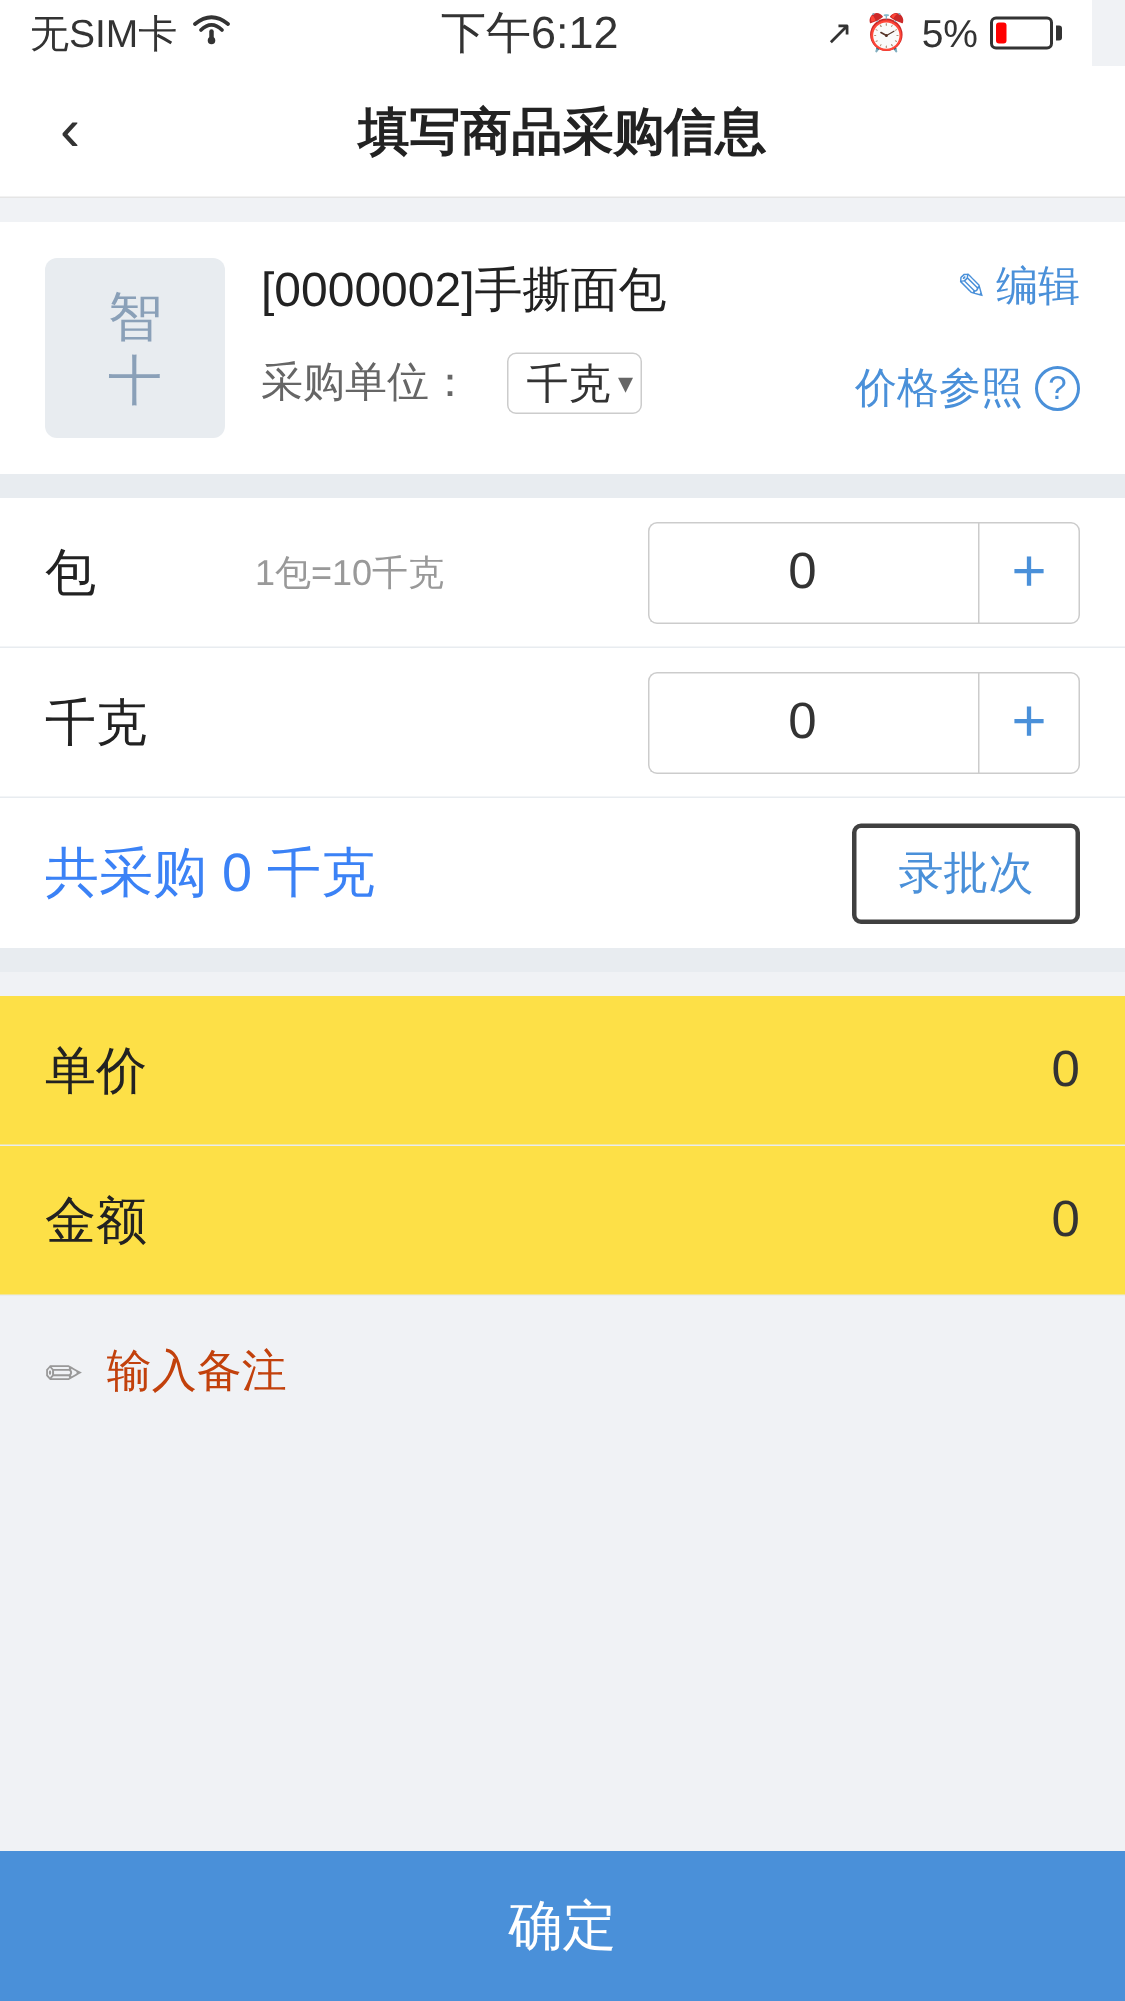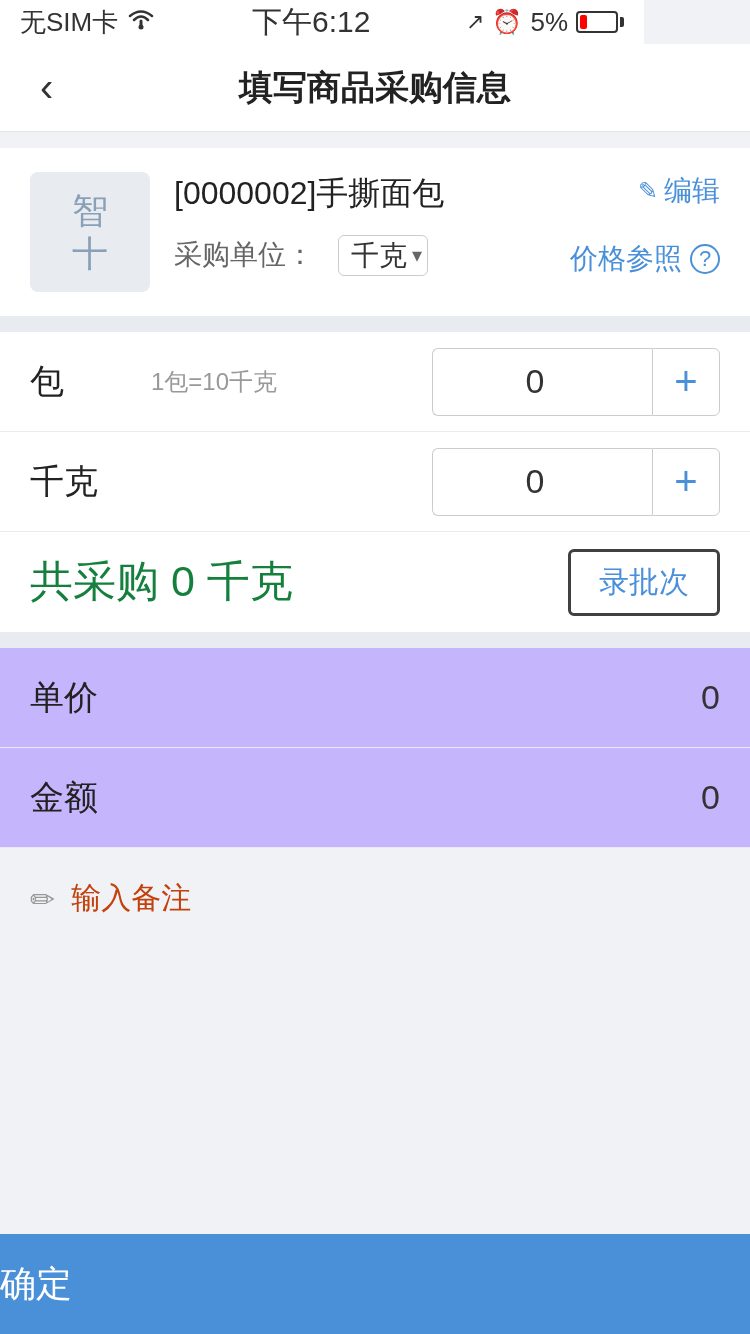--- a/index.html
+++ b/index.html
@@ -8,21 +8,21 @@
       width: 750px;
       min-height: 1334px;
       font-family: -apple-system, "PingFang SC", "Helvetica Neue", sans-serif;
       background: #f0f2f5;
       color: #333;
       font-size: 30px;
     }
 
     
     .status-bar {
-      width: 644px;
+      width: 728px;
       height: 44px;
       background: #fff;
       display: flex;
       align-items: center;
       justify-content: space-between;
       padding: 0 20px;
       font-size: 26px;
       color: #333;
     }
     .status-bar .left { display: flex; align-items: center; gap: 8px; }
@@ -178,21 +178,21 @@
       border-bottom: 1px solid #e8ecf0;
     }
     .input-label {
       font-size: 34px;
       color: #222;
       min-width: 120px;
     }
     .input-sub-label {
       font-size: 24px;
       color: #999;
-      margin-left: 1px;
+      margin-left: 20px;
     }
     .input-field-wrapper {
       margin-left: auto;
       display: flex;
       align-items: center;
       gap: 0;
     }
     .input-field {
       width: 220px;
       height: 68px;
@@ -223,38 +223,38 @@
     .summary-section {
       background: #fff;
       padding: 0 30px;
     }
     .summary-row {
       display: flex;
       align-items: center;
       height: 100px;
     }
     .summary-text {
-      font-size: 43px;
-      color: #15803d;
+      font-size: 36px;
+      color: #3b82f6;
     }
     .summary-batch-btn {
       margin-left: auto;
       border: 3px solid #404040;
       border-radius: 6px;
       padding: 10px 28px;
       color: #4a90d9;
       font-size: 30px;
       background: #fff;
       cursor: pointer;
     }
 
     
     .price-section {
-      background: #c4b5fd;
-      margin-top: 0;
+      background: #fde047;
+      margin-top: 16px;
     }
     .price-row {
       display: flex;
       align-items: center;
       padding: 0 30px;
       height: 100px;
       border-bottom: 1px solid #e8ecf0;
     }
     .price-label {
       font-size: 34px;
@@ -291,20 +291,21 @@
     
     .bottom-confirm {
       position: fixed;
       bottom: 0;
       left: 0;
       width: 750px;
       height: 100px;
       background: #4a90d9;
       display: flex;
       align-items: center;
+      justify-content: center;
       cursor: pointer;
     }
     .bottom-confirm-label {
       font-size: 36px;
       color: #fff;
       font-weight: 500;
     }
   </style>
 </head>
 <body>

